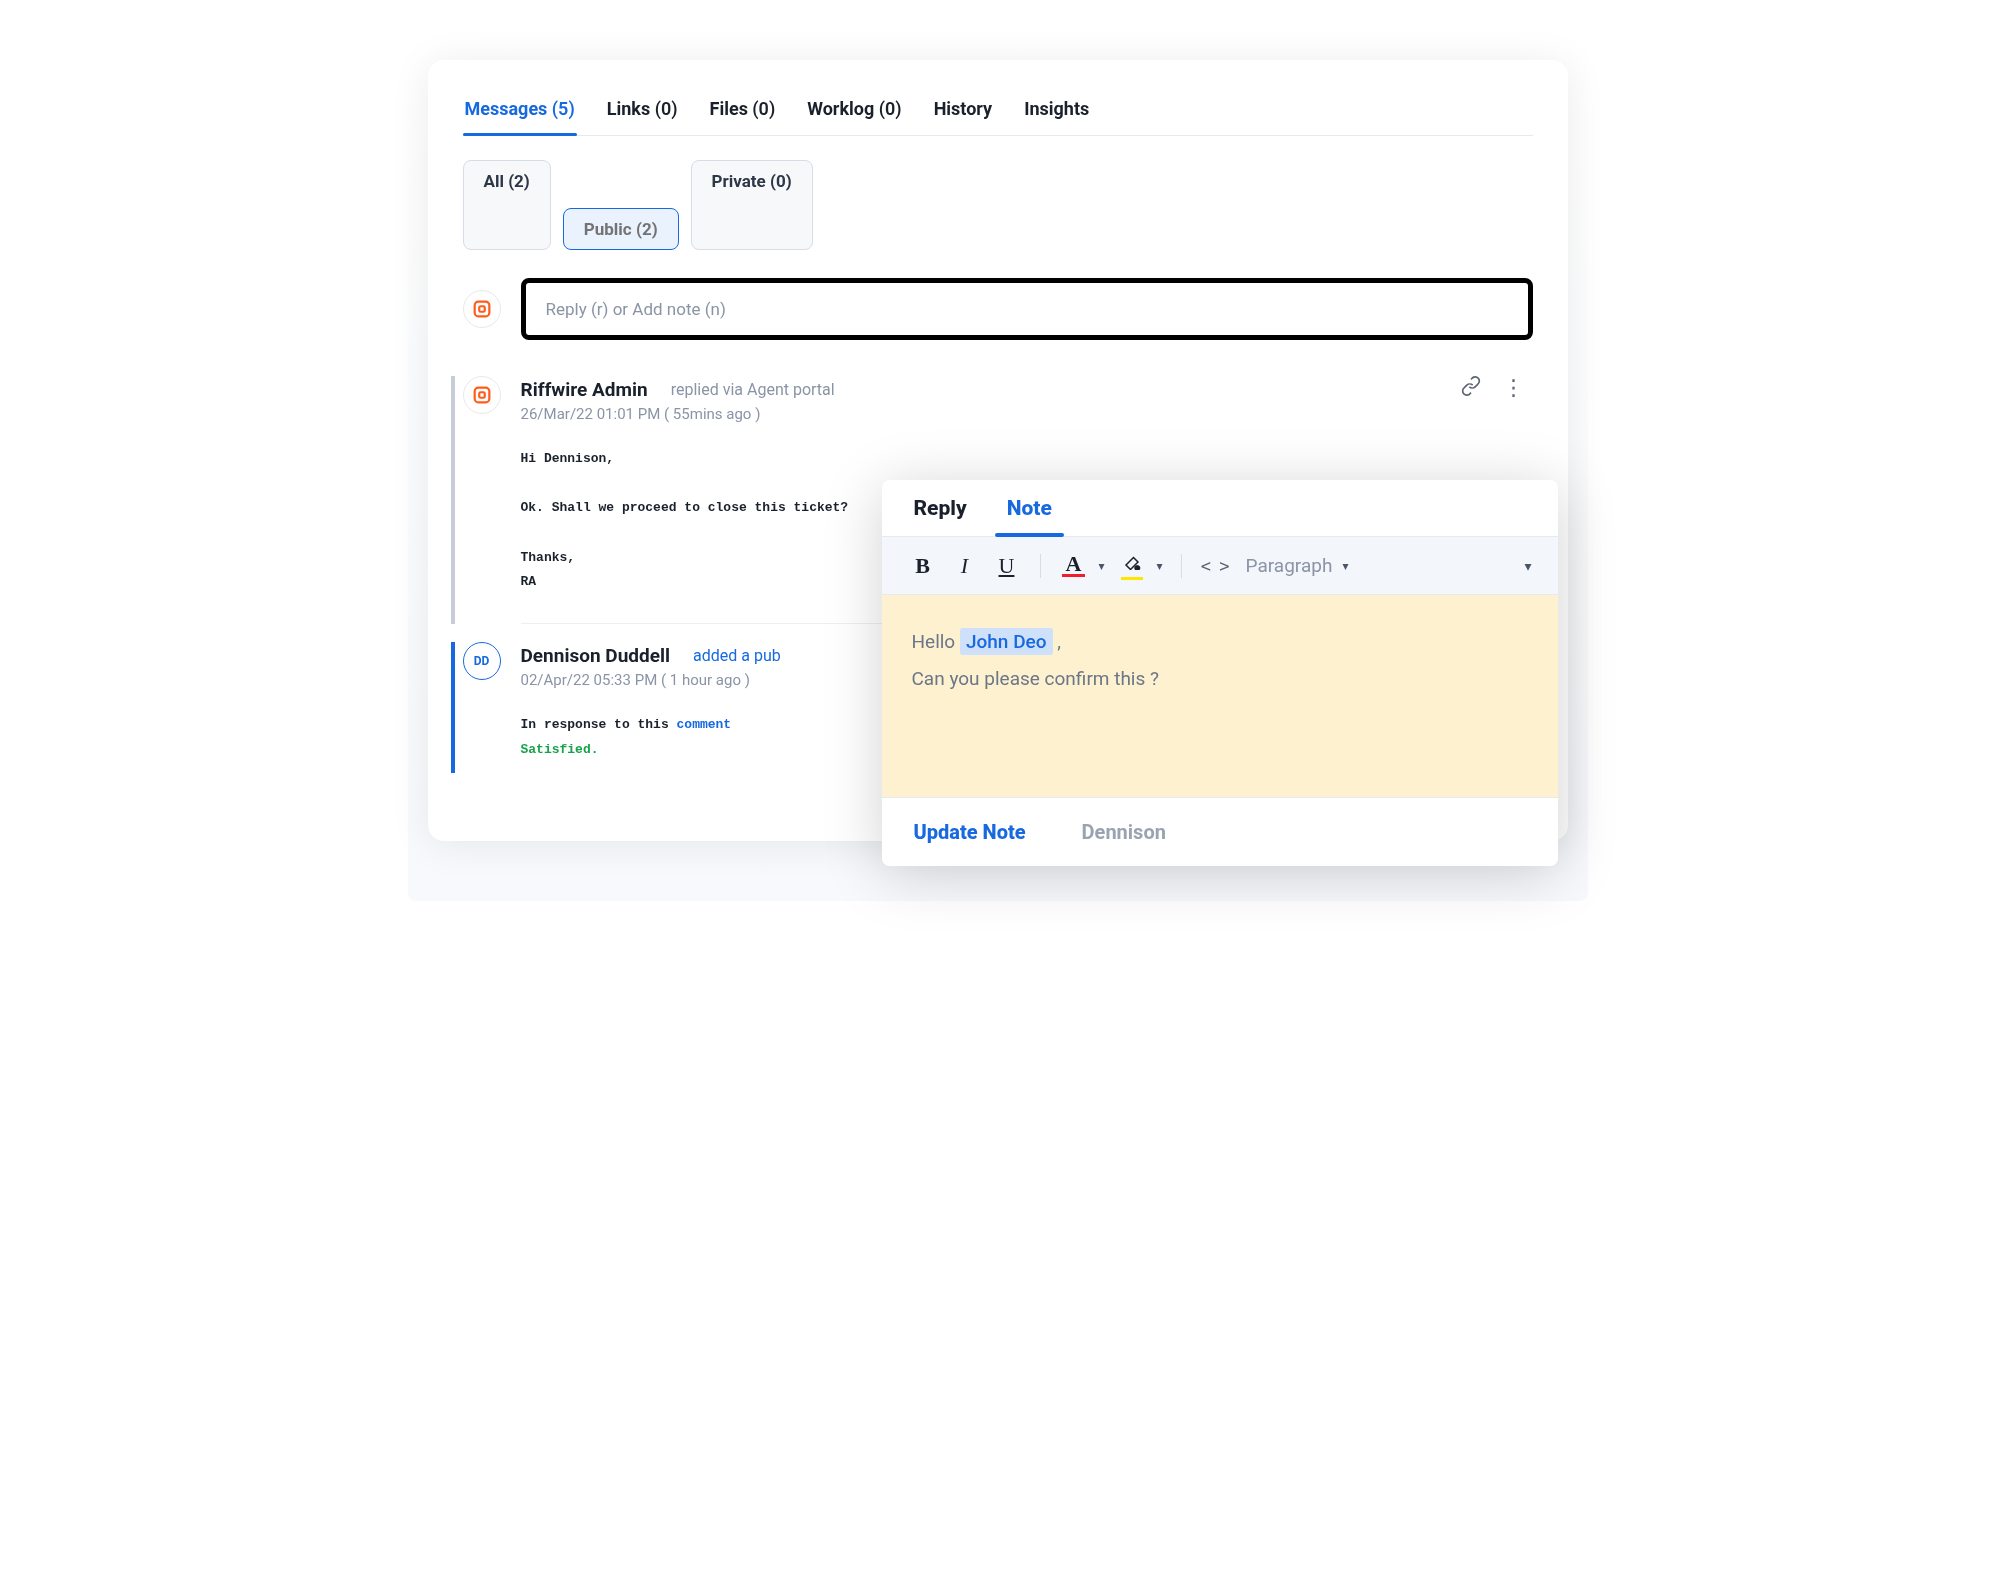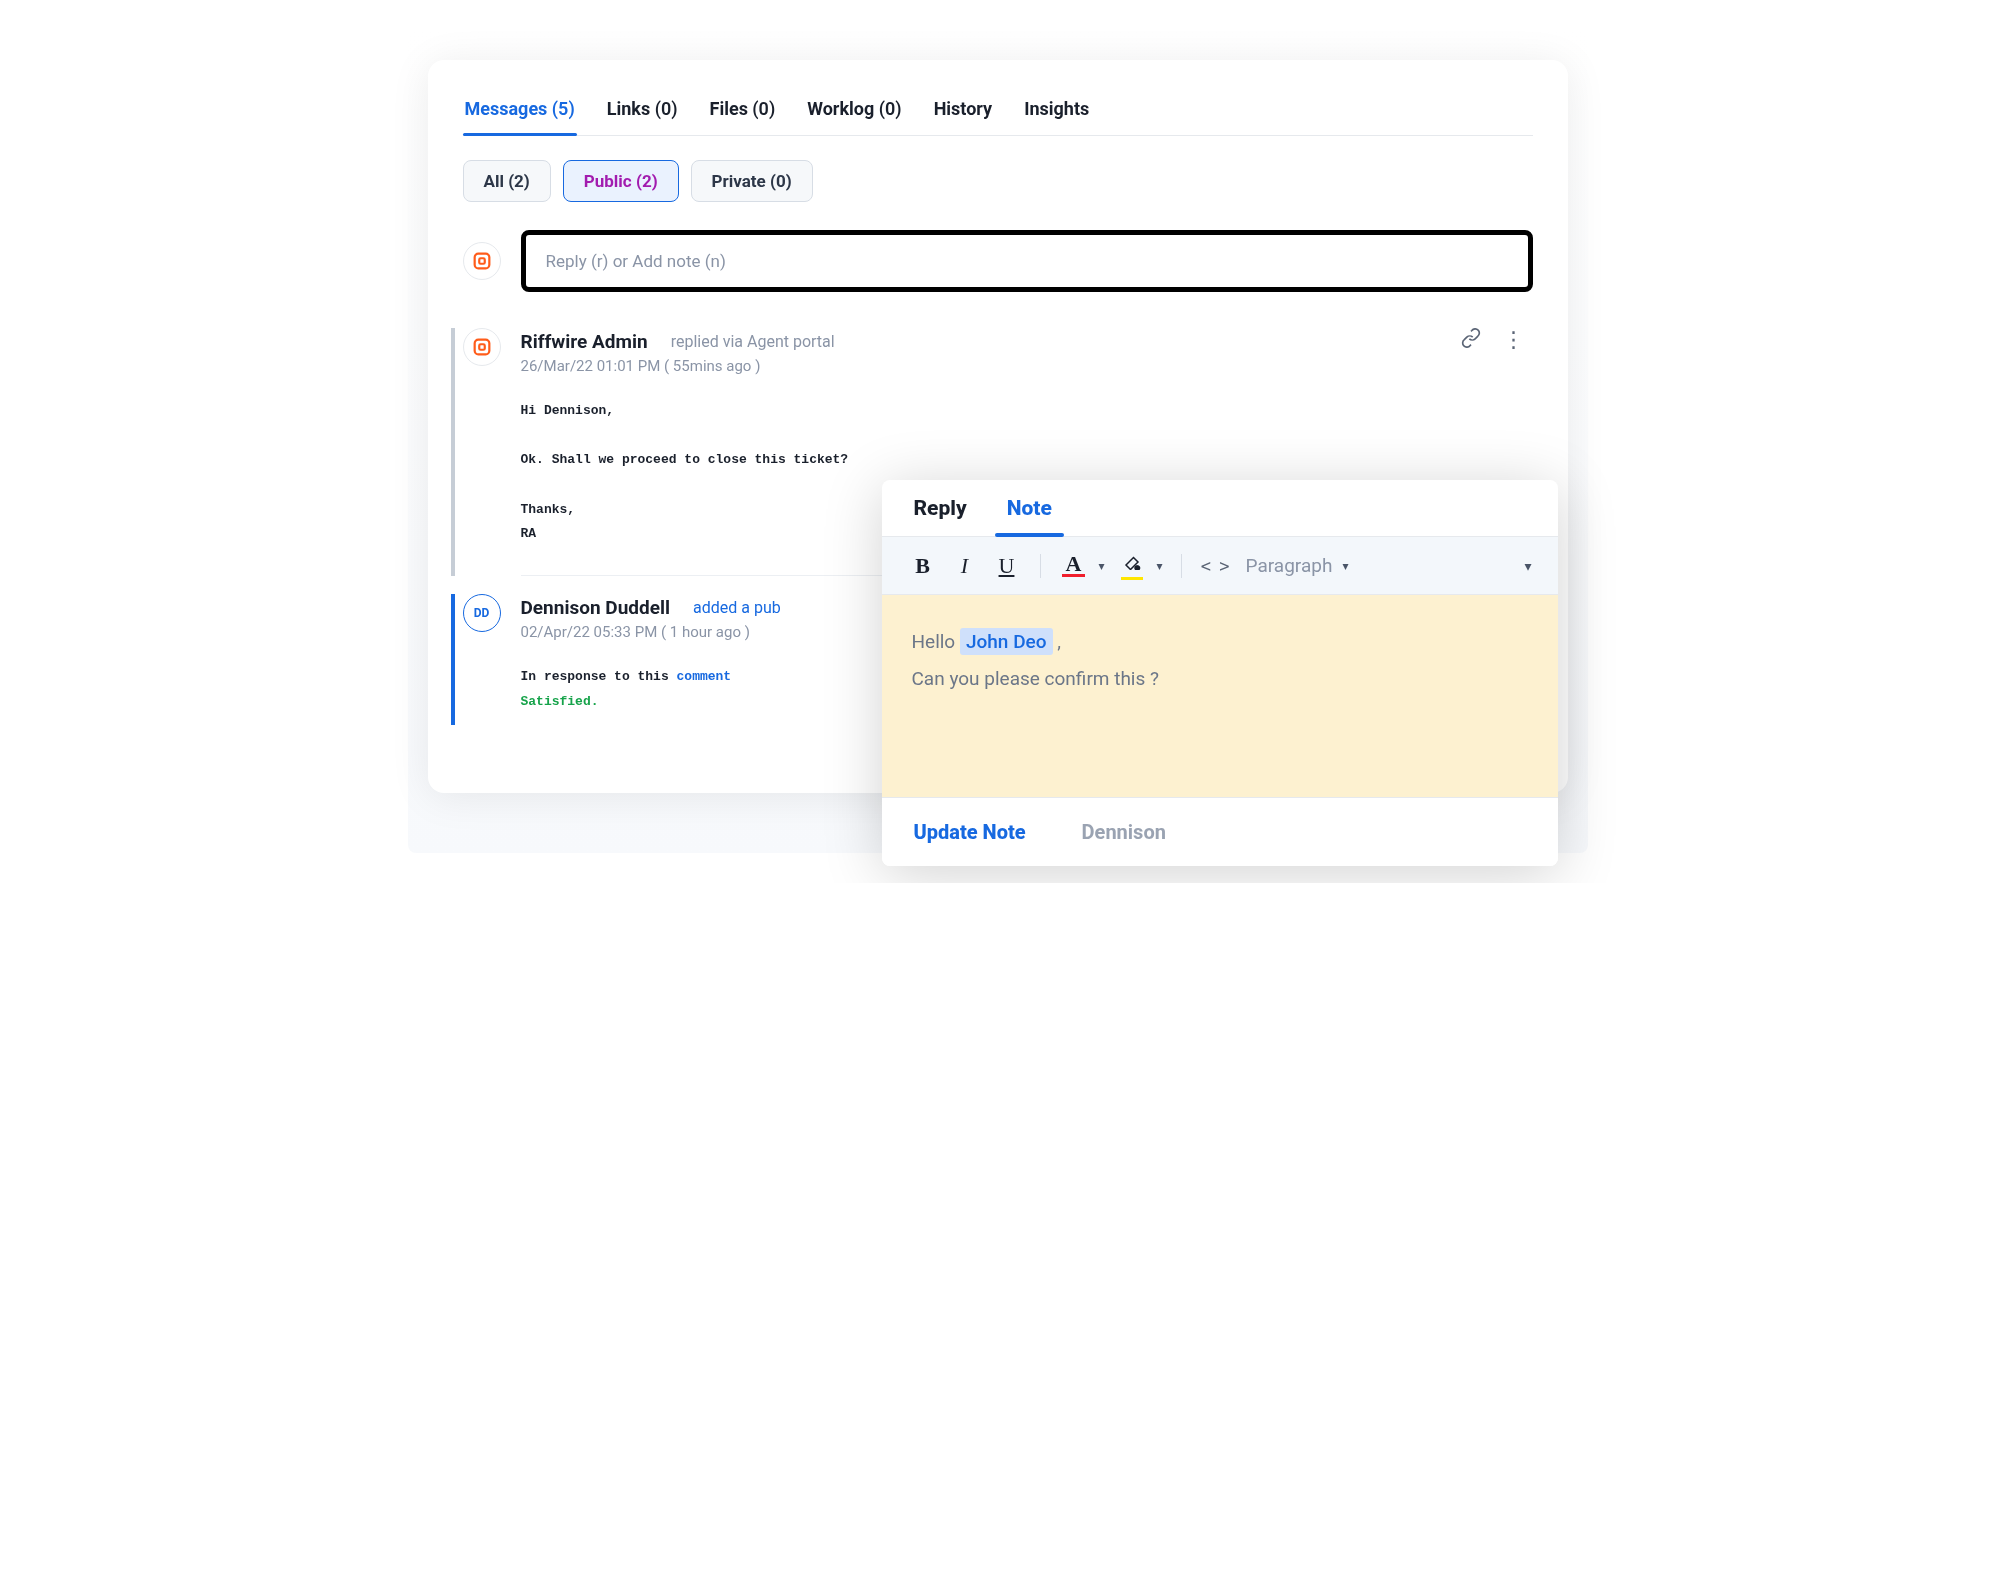--- a/index.html
+++ b/index.html
@@ -57,21 +57,22 @@
     padding: 10px 20px;
     font-size: 17px;
     font-weight: 700;
     color: #2d3748;
     background: #f6f8fa;
     cursor: pointer;
   }
   .filter-pill.active {
     border-color: #1769e0;
     background: #eaf2fe;
-    color: #a21caf;
+    color: #737373;
+    margin-top: 48px;
   }
   .reply-row { display: flex; gap: 20px; align-items: center; margin-bottom: 36px; }
   .avatar-logo {
     width: 38px; height: 38px;
     border: 1px solid #e6e9ed;
     border-radius: 50%;
     display: flex; align-items: center; justify-content: center;
     flex-shrink: 0;
   }
   .avatar-logo svg { width: 22px; height: 22px; }

